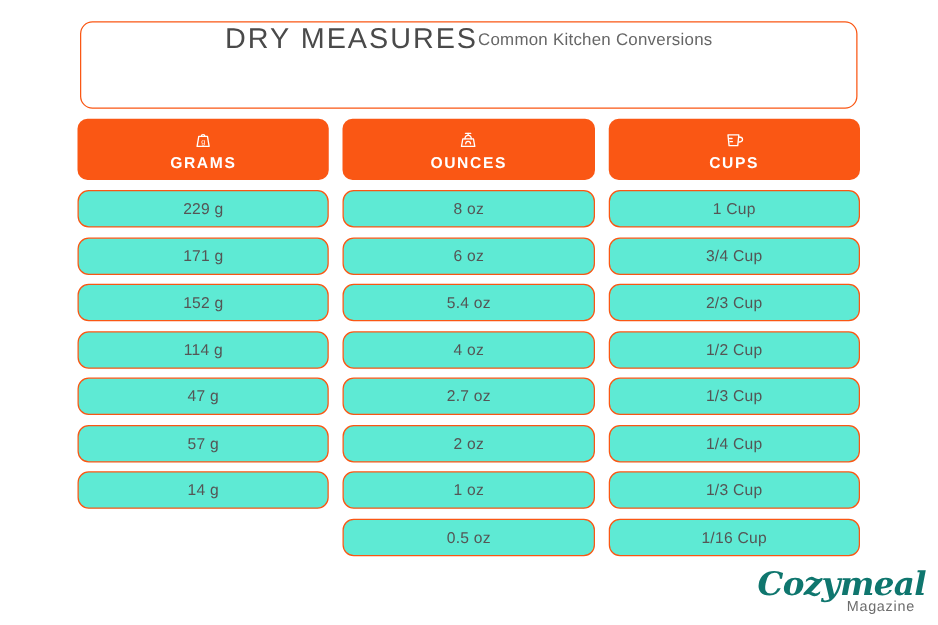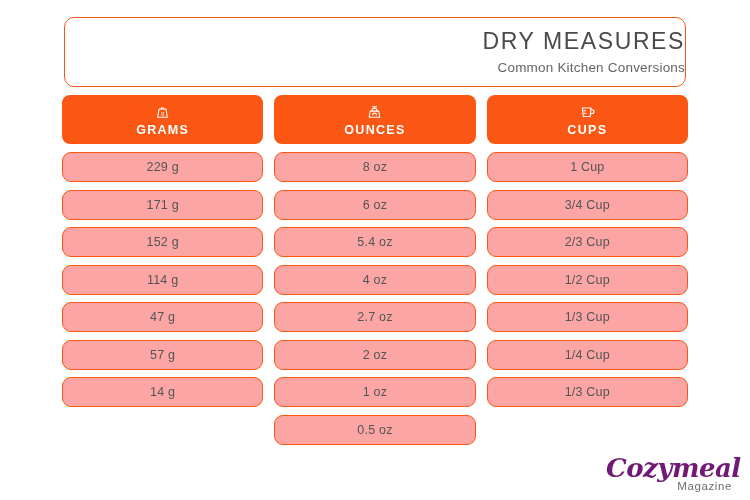--- a/index.html
+++ b/index.html
@@ -27,22 +27,22 @@
     position: absolute;
     left: 64px;
     top: 17px;
     width: 622px;
     height: 70px;
     box-sizing: border-box;
     border: 1.6px solid #FA5714;
     border-radius: 10px;
     background: #ffffff;
     display: flex;
-    flex-direction: column;
-    align-items: flex-end;
+    flex-direction: row;
+    align-items: flex-start;
     justify-content: center;
   }
   .title-main {
     font-size: 23px;
     letter-spacing: 1.6px;
     color: #4a4a4a;
     font-weight: 400;
     line-height: 1.1;
   }
   .title-sub {
@@ -88,21 +88,21 @@
   .col-head-label {
     color: #ffffff;
     font-size: 12.5px;
     letter-spacing: 1.3px;
     font-weight: 700;
   }
 
   .cell {
     height: 30px;
     box-sizing: border-box;
-    background: #fca5a5;
+    background: #5eead4;
     border: 1.6px solid #FA5714;
     border-radius: 9px;
     display: flex;
     align-items: center;
     justify-content: center;
     margin-bottom: 7.5px;
     color: #555555;
     font-size: 12.5px;
     letter-spacing: 0.2px;
   }
@@ -114,21 +114,21 @@
     right: 16px;
     bottom: 8px;
     width: 128px;
     text-align: right;
   }
   .logo-word {
     font-family: "DejaVu Serif", serif;
     font-style: italic;
     font-weight: bold;
     font-size: 26px;
-    color: #701a75;
+    color: #0f766e;
     line-height: 1;
     letter-spacing: -0.5px;
     display: block;
   }
   .logo-sub {
     display: block;
     font-size: 11.5px;
     color: #6d6d6d;
     letter-spacing: 0.6px;
     margin-top: -1px;
@@ -202,20 +202,21 @@
         </span>
         <span class="col-head-label">CUPS</span>
       </div>
       <div class="cell">1 Cup</div>
       <div class="cell">3/4 Cup</div>
       <div class="cell">2/3 Cup</div>
       <div class="cell">1/2 Cup</div>
       <div class="cell">1/3 Cup</div>
       <div class="cell">1/4 Cup</div>
       <div class="cell">1/3 Cup</div>
+      <div class="cell">1/16 Cup</div>
     </div>
 
   </div>
 
   <div class="logo">
     <span class="logo-word">Cozymeal</span>
     <span class="logo-sub">Magazine</span>
   </div>
 
 </div>

